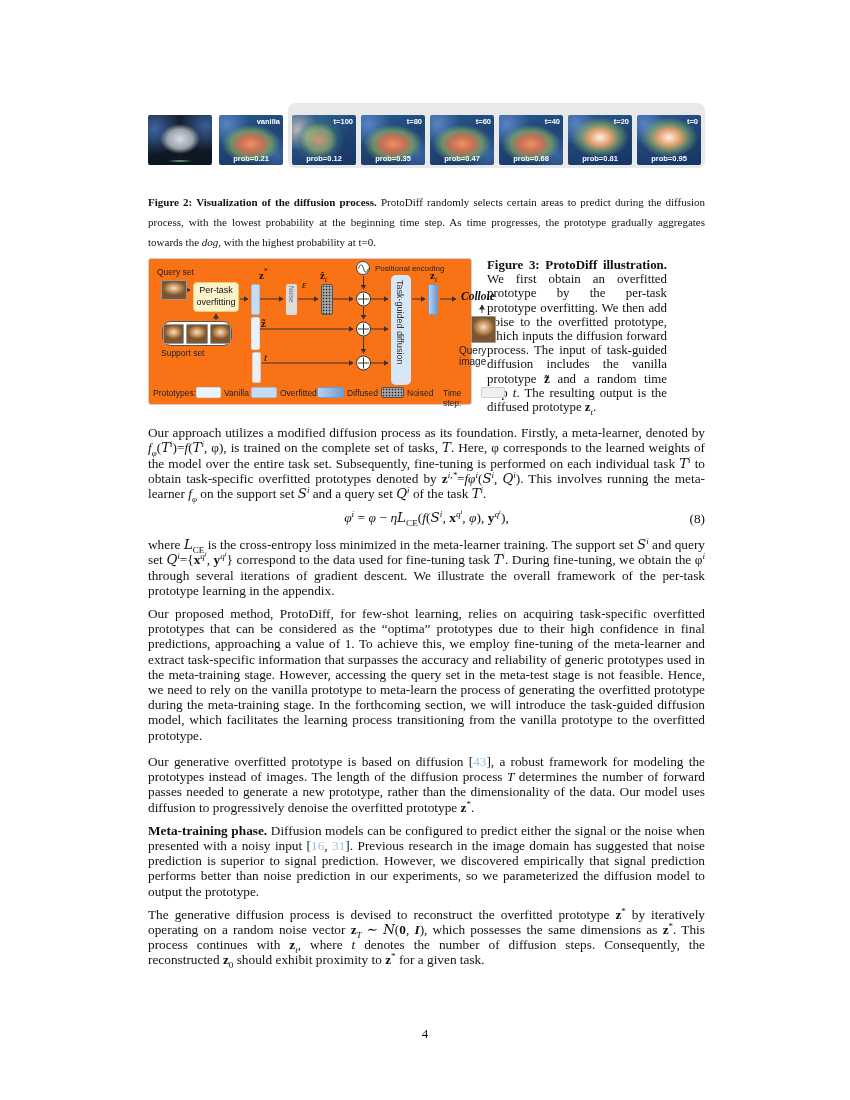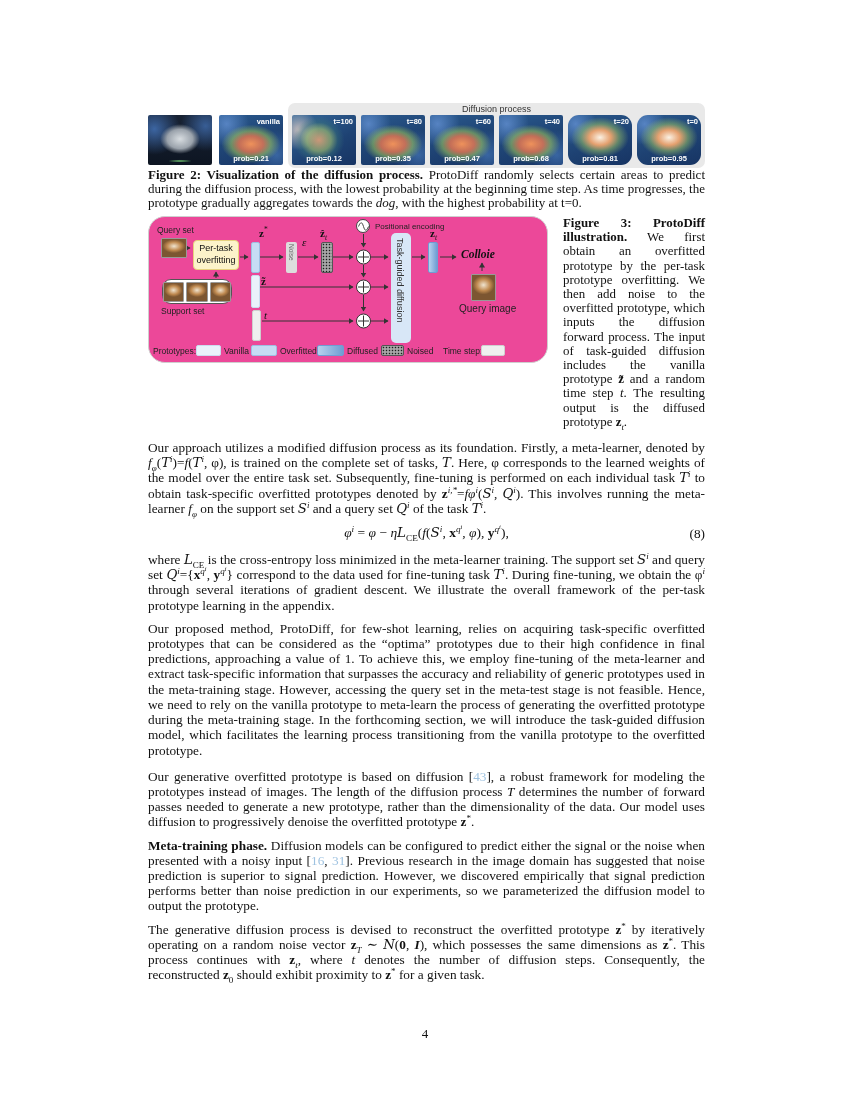--- a/index.html
+++ b/index.html
@@ -28,44 +28,44 @@
       radial-gradient(circle at 12% 18%, rgba(95,140,205,.85), rgba(95,140,205,0) 32%),
       radial-gradient(circle at 90% 80%, rgba(70,120,185,.7), rgba(70,120,185,0) 36%),
       linear-gradient(160deg,#2a5a8e,#1e4273 55%,#173463);}
   .hm-early{background:
       radial-gradient(closest-side at 42% 50%, rgba(245,170,120,.8), rgba(170,200,110,.6) 45%, rgba(60,120,120,.4) 70%, rgba(40,90,140,0) 95%),
       radial-gradient(circle at 10% 30%, rgba(230,210,200,.8), rgba(95,140,205,0) 30%),
       linear-gradient(150deg,#35699b,#1e4273 60%,#173463);}
   .hm-late{background:
       radial-gradient(closest-side at 50% 45%, rgba(255,245,230,.98), rgba(250,170,110,.9) 34%, rgba(150,190,100,.55) 60%, rgba(40,90,140,0) 90%),
       radial-gradient(circle at 12% 18%, rgba(95,140,205,.85), rgba(95,140,205,0) 30%),
-      linear-gradient(160deg,#2a5a8e,#1e4273 55%,#173463); border-radius: 11px;}
+      linear-gradient(160deg,#2a5a8e,#1e4273 55%,#173463);}
 
   
-  .fig2-caption{margin-top:0;font-size:13px;line-height:14px;text-align:justify;}
+  .fig2-caption{margin-top:24px;font-size:11px;line-height:20px;text-align:justify;}
   .para{margin-top:8px;font-size:13.3px;line-height:15.2px;text-align:justify;}
   .seg-b{font-weight:bold;}
   .seg-i{font-style:italic;}
   .seg-bi{font-weight:bold;font-style:italic;}
   .seg-cal{font-style:italic;font-family:"DejaVu Serif","Liberation Serif",serif;}
   .seg-cite{color:#9ec2e0;}
   sup,sub{font-size:68%;line-height:0;}
 
   .sec-heading{margin-top:18px;font-size:13.6px;font-weight:bold;}
   .sec-heading .sec-num{margin-right:14px;}
   .mt-lg{margin-top:20px;}
   .first-after-h{margin-top:11px;}
 
   .equation{position:relative;margin-top:8px;text-align:center;font-size:13.5px;height:20px;}
   .equation .eqno{position:absolute;right:0;top:2px;font-size:13.3px;}
 
   
   .fig3-row{margin-top:6px;display:flex;}
-  .fig3-box{position:relative;width:400px;height:147px;border:1px solid #cfcfcf;border-radius:17px;
-      background:#ec4899;flex:0 0 auto;box-sizing:border-box;
+  .fig3-box{position:relative;width:324px;height:147px;border:1px solid #cfcfcf;border-radius:3px;
+      background:#f97316;flex:0 0 auto;box-sizing:border-box;
       font-family:"Liberation Sans","DejaVu Sans",sans-serif;}
   .fig3-caption{margin-left:15px;width:180px;font-size:12.9px;line-height:14.2px;text-align:justify;}
   .fig3-box .abs{position:absolute;}
   .d-label{font-size:8.5px;color:#222;}
   .d-mathlabel{font-family:"Liberation Serif","DejaVu Serif",serif;font-size:11px;}
   .pertask-box{left:44px;top:23px;width:46px;height:30px;background:#fcf3ca;border:1px solid #e6d17e;
       border-radius:4px;font-size:9px;text-align:center;line-height:1.3;padding-top:2px;box-sizing:border-box;}
   .bar{border-radius:2px;box-sizing:border-box;}
   .bar-vanilla{background:#eaf2fb;border:1px solid #cbdcee;}
   .bar-overfit{background:#c6dcf4;border:1px solid #9ebfe2;}
@@ -90,21 +90,20 @@
   .page-number{position:absolute;left:0;width:850px;top:1026px;text-align:center;font-size:13px;}
 </style>
 </head>
 <body>
 
 <div id="page">
   <div class="content">
 
     <div class="fig2-strip">
       <div class="strip-band"></div>
-      <div class="strip-header">Diffusion process</div>
       <div class="strip-img img-photo" style="left:0px">
         <span class="lbl-top"></span>
         <span class="lbl-prob"></span>
       </div>
       <div class="strip-img img-hm" style="left:71px">
         <span class="lbl-top">vanilla</span>
         <span class="lbl-prob">prob=0.21</span>
       </div>
       <div class="strip-img img-hm hm-early" style="left:144px">
         <span class="lbl-top">t=100</span>

